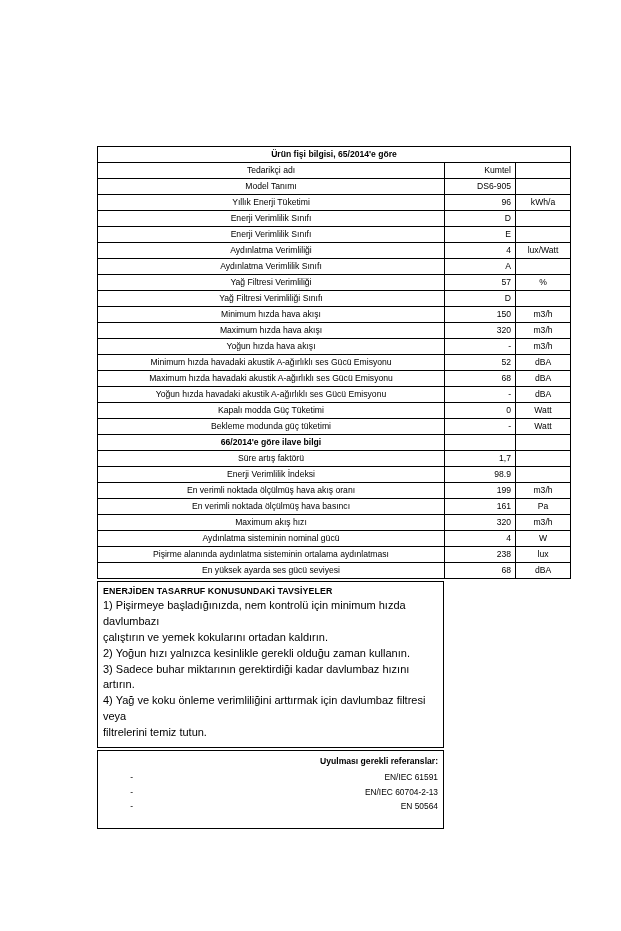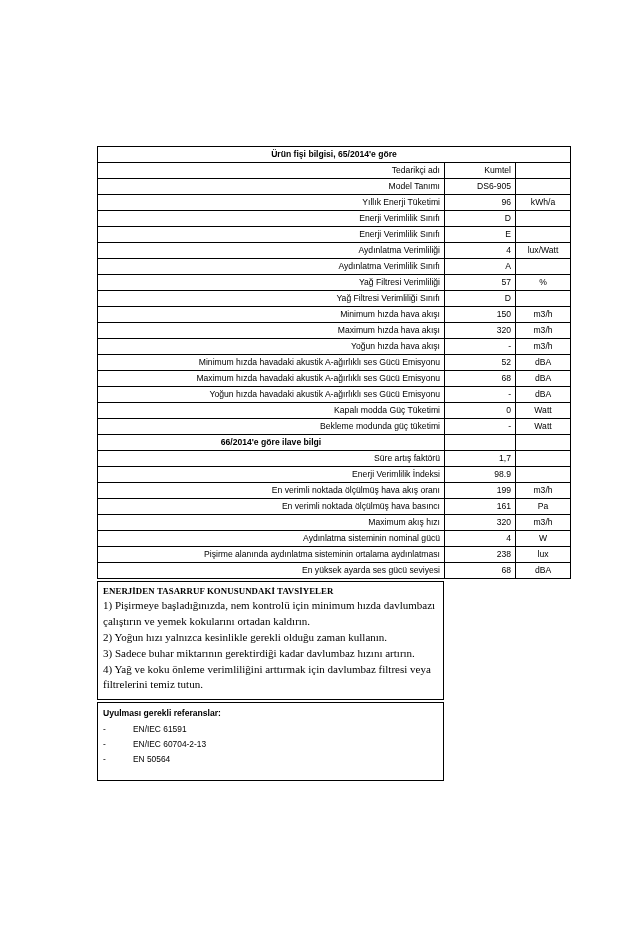--- a/index.html
+++ b/index.html
@@ -39,21 +39,21 @@
     height: 11px;
     vertical-align: middle;
     white-space: nowrap;
     overflow: hidden;
   }
 
   col.c-label { width: 347px; }
   col.c-value { width: 71px; }
   col.c-unit  { width: 55px; }
 
-  td.label { text-align: right; }
+  td.label { text-align: center; }
   td.value { text-align: right; }
   td.unit  { text-align: center; }
 
   td.header {
     text-align: center;
     font-weight: bold;
     font-size: 8.8px;
     height: 13px;
     border-bottom: 1.4px solid #000;
   }
@@ -72,35 +72,35 @@
     width: 347px;
     border: 1.4px solid #000;
   }
   table.block td {
     border: none;
     padding: 0;
   }
 
   .advice {
     padding: 3px 5px 6px 5px;
-    font-family: Liberation Serif, serif;
   }
   .advice-title {
     font-weight: bold;
     font-size: 8.8px;
     line-height: 1.45;
     letter-spacing: 0.1px;
   }
   .advice-line {
     font-size: 11px;
     line-height: 1.45;
   }
 
   .refs {
     padding: 4px 5px 14px 5px;
+    text-align: right;
   }
   .refs-title {
     font-weight: bold;
     font-size: 8.6px;
     line-height: 1.5;
     margin-bottom: 2px;
   }
   .ref-row {
     display: flex;
     font-size: 8.4px;

